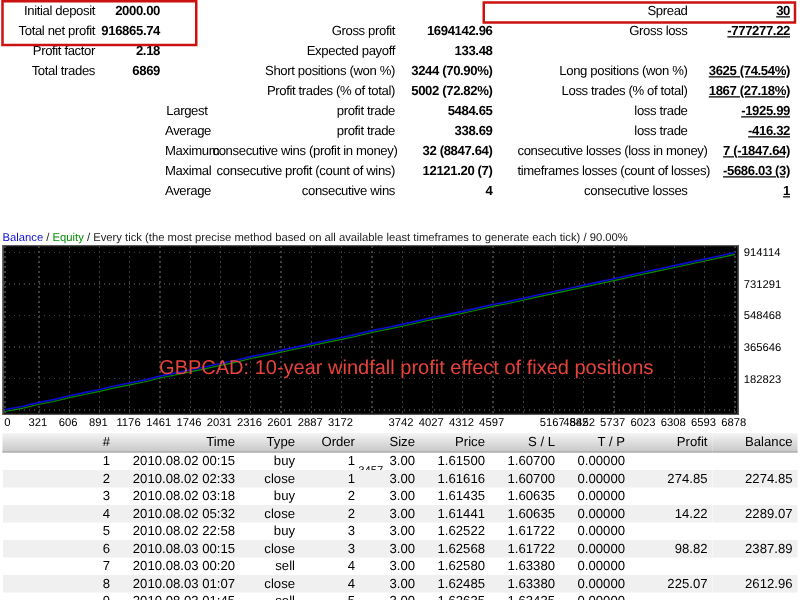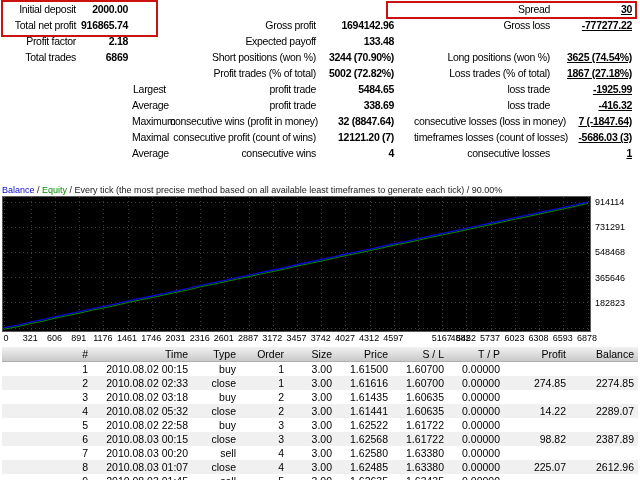--- a/index.html
+++ b/index.html
@@ -206,20 +206,21 @@
           <line x1="463.9206164582728" x2="463.9206164582728" y1="0" y2="134" stroke="#3f3f3f" stroke-dasharray="1 3" shape-rendering="crispEdges"></line>
           <line x1="488.119511485897" x2="488.119511485897" y1="0" y2="134" stroke="#3f3f3f" stroke-dasharray="1 3" shape-rendering="crispEdges"></line>
           <line x1="512.4033149171271" x2="512.4033149171271" y1="0" y2="134" stroke="#3f3f3f" stroke-dasharray="1 3" shape-rendering="crispEdges"></line>
           <line x1="536.6022099447514" x2="536.6022099447514" y1="0" y2="134" stroke="#3f3f3f" stroke-dasharray="1 3" shape-rendering="crispEdges"></line>
           <line x1="560.8011049723757" x2="560.8011049723757" y1="0" y2="134" stroke="#3f3f3f" stroke-dasharray="1 3" shape-rendering="crispEdges"></line>
           <line x1="585" x2="585" y1="0" y2="134" stroke="#3f3f3f" stroke-dasharray="1 3" shape-rendering="crispEdges"></line>
           <polyline points="1.0,132.2 14.6,129.7 28.3,126.4 40.1,124.2 52.5,121.1 64.7,118.6 76.7,116.1 88.5,113.3 100.9,110.9 113.1,108.4 125.1,105.4 136.9,103.0 149.3,100.5 161.5,97.9 173.4,95.3 185.3,92.9 197.6,89.8 209.9,87.3 221.8,84.8 233.6,82.2 246.1,79.6 258.3,76.9 270.3,74.5 282.0,72.0 294.5,69.0 306.7,66.5 318.7,64.0 330.4,61.4 342.9,58.5 355.1,56.1 367.1,53.6 378.8,51.0 391.3,48.1 403.5,45.8 415.5,43.2 427.2,40.5 439.7,37.9 451.9,35.3 463.9,32.7 475.6,30.2 488.1,27.5 500.3,24.8 512.4,22.1 524.0,19.7 536.6,17.0 548.7,14.4 560.8,11.8 572.4,9.3 585.0,6.5" fill="none" stroke="#009000" stroke-width="1"></polyline>
           <polyline points="1.0,130.7 14.6,128.2 28.3,124.9 40.1,122.7 52.5,119.6 64.7,117.1 76.7,114.6 88.5,111.8 100.9,109.4 113.1,106.9 125.1,103.9 136.9,101.5 149.3,99.0 161.5,96.4 173.4,93.8 185.3,91.4 197.6,88.3 209.9,85.8 221.8,83.3 233.6,80.7 246.1,78.1 258.3,75.4 270.3,73.0 282.0,70.5 294.5,67.5 306.7,65.0 318.7,62.5 330.4,59.9 342.9,57.0 355.1,54.6 367.1,52.1 378.8,49.5 391.3,46.6 403.5,44.3 415.5,41.7 427.2,39.0 439.7,36.4 451.9,33.8 463.9,31.2 475.6,28.7 488.1,26.0 500.3,23.3 512.4,20.6 524.0,18.2 536.6,15.5 548.7,12.9 560.8,10.3 572.4,7.8 585.0,5.0" fill="none" stroke="#0b0bd0" stroke-width="1.3"></polyline>
         </svg>
       </div>
+    <div class="chart-note" id="chart-note" style="color: rgb(232, 67, 59);">GBPCAD: 10-year windfall profit effect of fixed positions</div>
     <div class="yscale" id="yscale">
         <span style="top: 102.8px;">182823</span>
         <span style="top: 77.5999px;">365646</span>
         <span style="top: 52.4001px;">548468</span>
         <span style="top: 27.2px;">731291</span>
         <span style="top: 2px;">914114</span>
       </div>
   </div>
   <div class="xscale" id="xscale">
       <span style="left: -9px;">0</span>
@@ -227,21 +228,21 @@
       <span style="left: 39.4545px;">606</span>
       <span style="left: 63.6534px;">891</span>
       <span style="left: 87.8523px;">1176</span>
       <span style="left: 112.051px;">1461</span>
       <span style="left: 136.25px;">1746</span>
       <span style="left: 160.449px;">2031</span>
       <span style="left: 184.648px;">2316</span>
       <span style="left: 208.847px;">2601</span>
       <span style="left: 233.131px;">2887</span>
       <span style="left: 257.329px;">3172</span>
-      <span style="left: 281.528px;">3457</span>
+      <span style="left: 281.528px; margin-top: 38px;">3457</span>
       <span style="left: 305.727px;">3742</span>
       <span style="left: 329.926px;">4027</span>
       <span style="left: 354.125px;">4312</span>
       <span style="left: 378.324px;">4597</span>
       <span style="left: 402.523px; margin-left: 43px;">4882</span>
       <span style="left: 426.722px;">5167</span>
       <span style="left: 450.921px;">5452</span>
       <span style="left: 475.12px;">5737</span>
       <span style="left: 499.403px;">6023</span>
       <span style="left: 523.602px;">6308</span>

